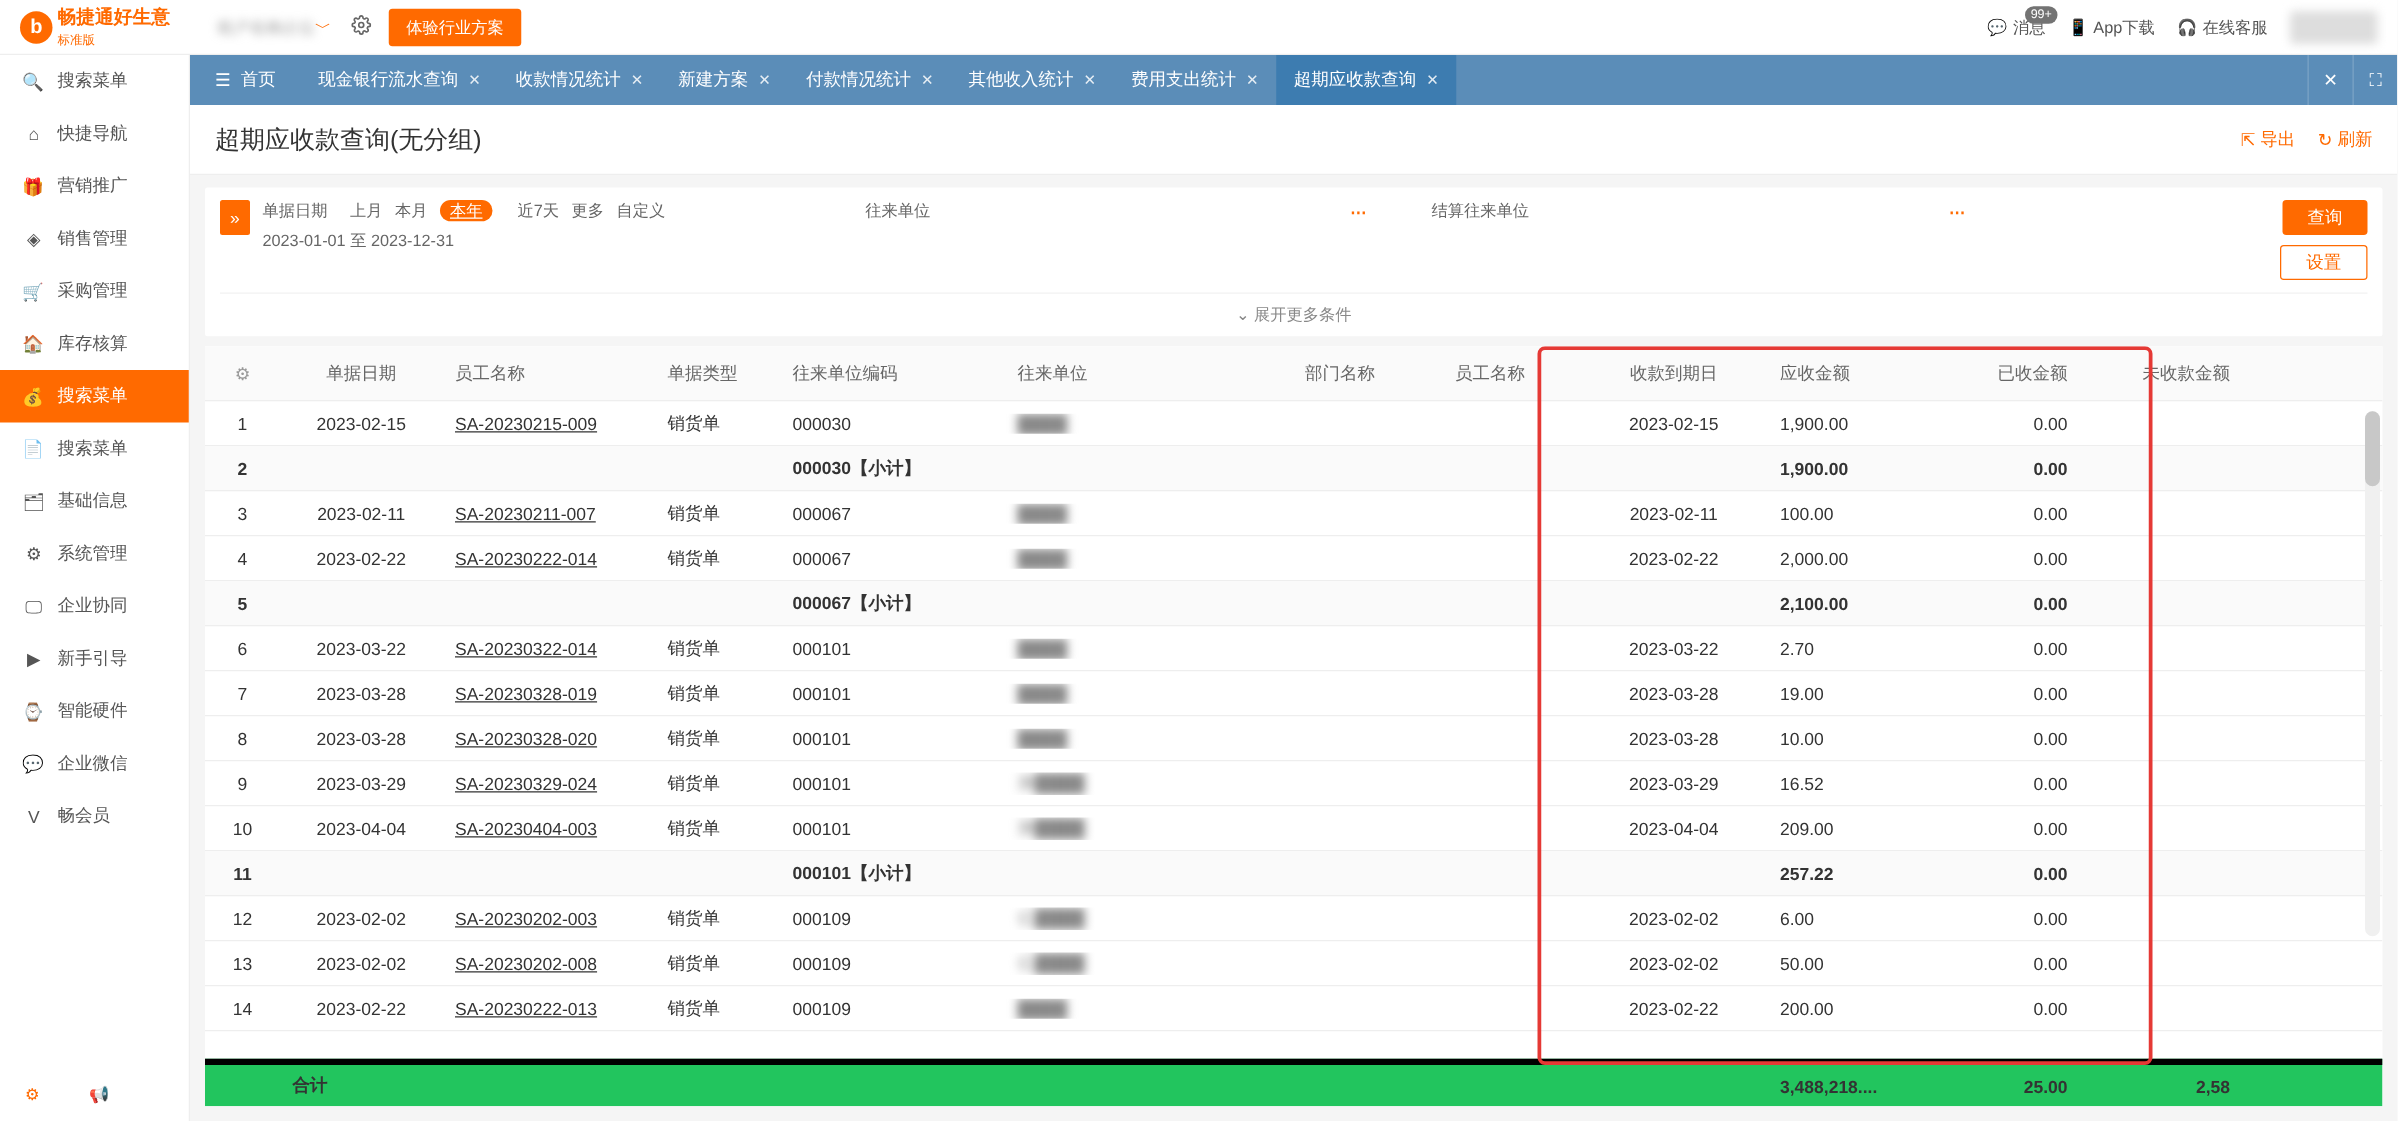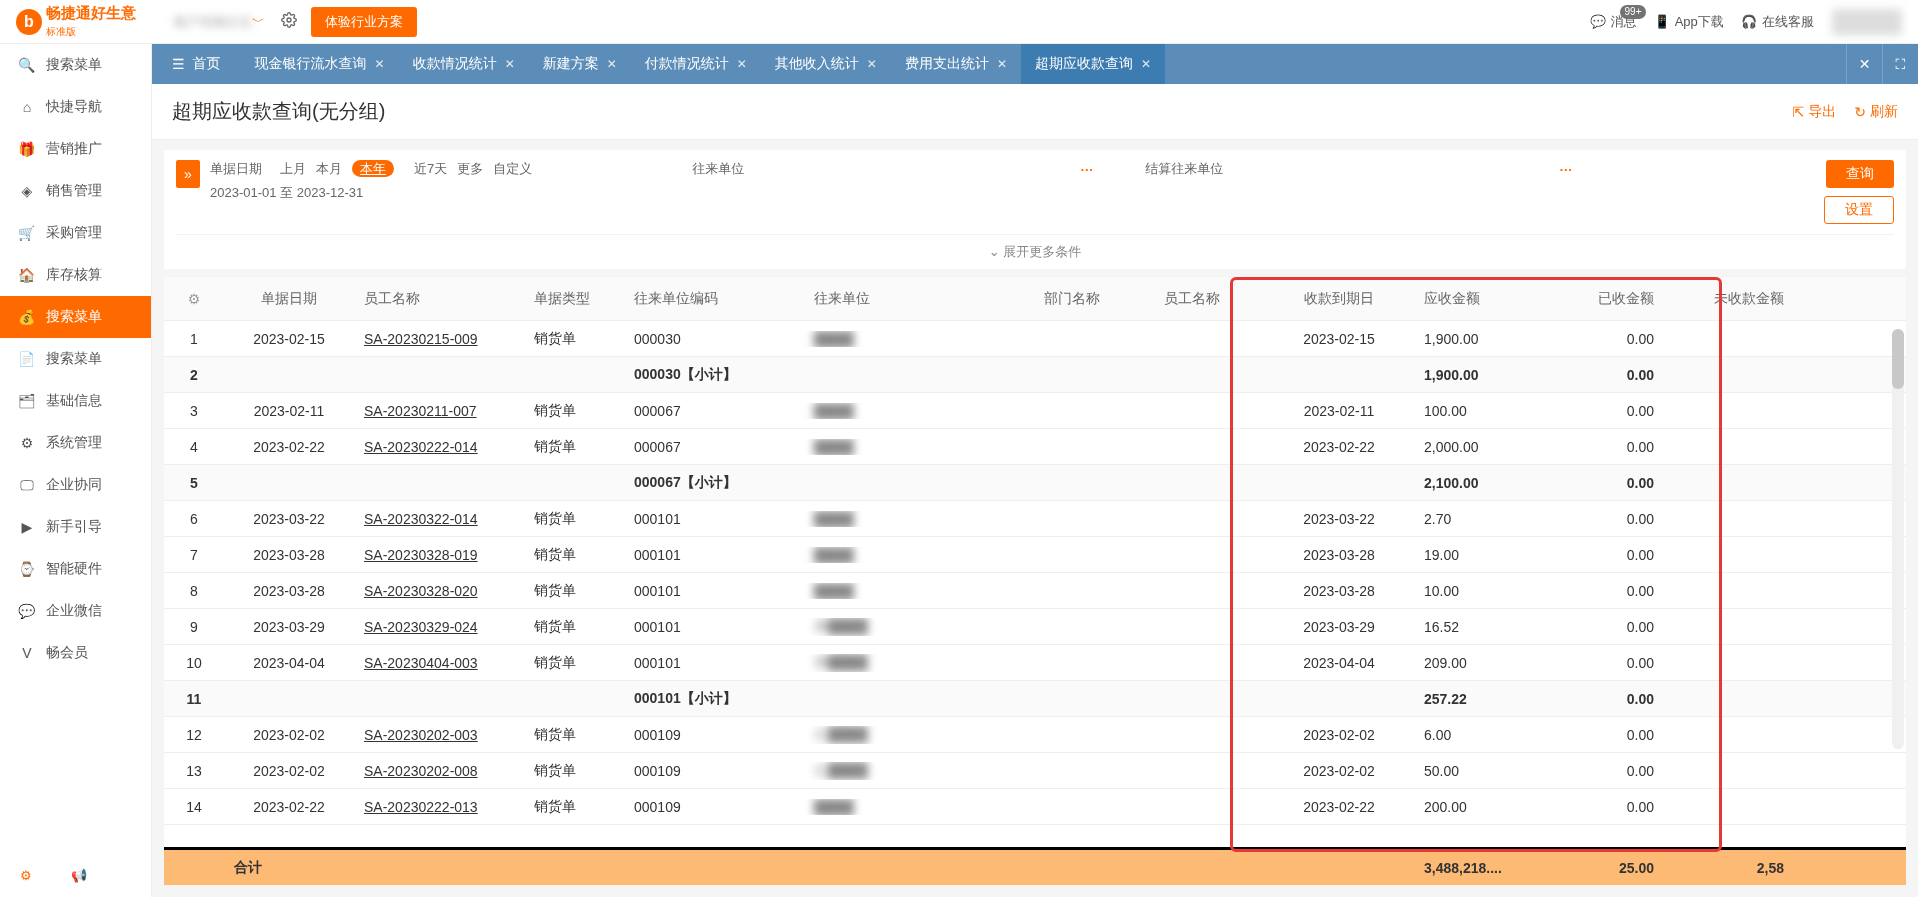--- a/index.html
+++ b/index.html
@@ -83,21 +83,21 @@
 .c-emp { width:110px; }
 .c-due { width:150px; text-align:center; }
 .c-ar { width:130px; text-align:left; }
 .c-rcv { width:120px; text-align:right; }
 .c-unr { width:130px; text-align:right; }
 .link { color:#333; text-decoration:underline; cursor:pointer;text-align:right; }
 .trow.subtotal { background:#fafafa; font-weight:bold; }
 .blurred { filter:blur(4px); color:#888; }
 .gear-cell { width:60px; text-align:center; color:#999; }
 .tbody { flex:1; overflow-y:auto; }
-.tfoot { display:flex; align-items:center; height:38px; background:#fdba74; border-top:3px solid #000000; font-weight:bold; }
+.tfoot { display:flex; align-items:center; height:38px; background:#22c55e; border-top:5px solid #000000; font-weight:bold; }
 
 
 .red-box { position:absolute; border:3px solid #e53935; pointer-events:none; top:0px; left:1066px; width:492px; height:575px; border-radius:6px; }
 
 
 .vscroll { position:absolute; right:2px; top:52px; width:12px; height:420px; background:#f0f0f0; border-radius:6px; }
 .vthumb { width:100%; height:60px; background:#c8c8c8; border-radius:6px; }
 
 svg { width:16px; height:16px; }
 </style>

